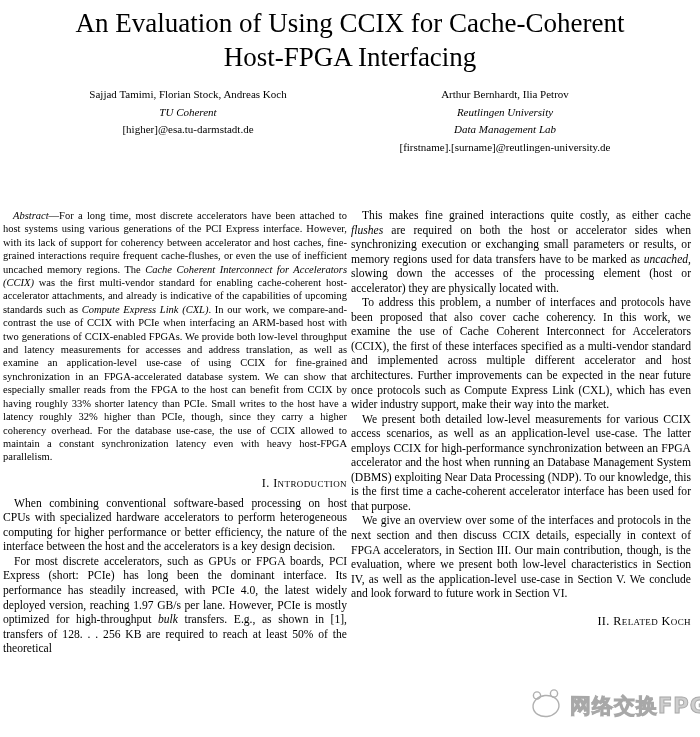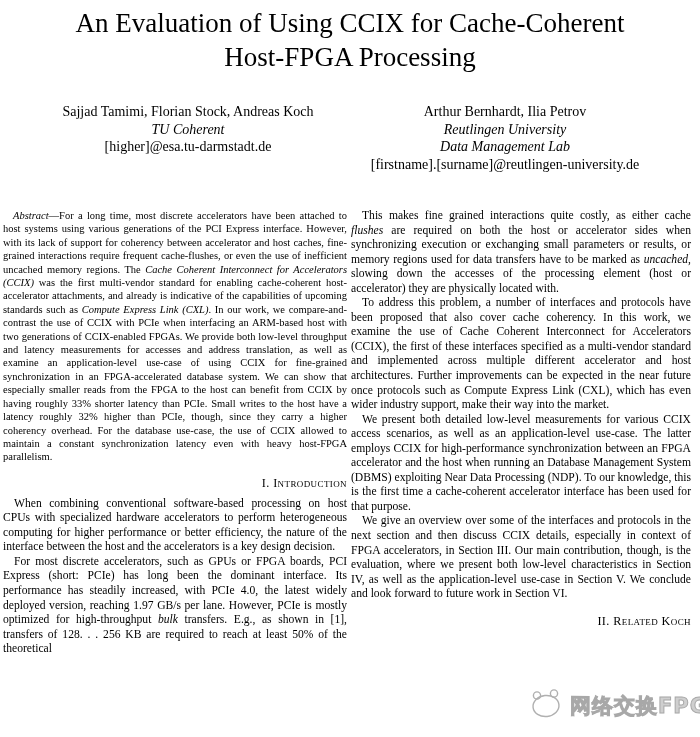--- a/index.html
+++ b/index.html
@@ -6,21 +6,21 @@
   .page{
     position:relative;width:700px;height:737px;background:#ffffff;color:#000;
     font-family:"Liberation Serif","DejaVu Serif",serif;overflow:hidden;
   }
   
   .title{
     position:absolute;top:6px;left:0;width:700px;text-align:center;
     font-size:27px;line-height:34px;font-weight:normal;margin:0;
   }
   
-  .author-block{position:absolute;top:103px;text-align:center;font-size:14px;line-height:17.5px;}
+  .author-block{position:absolute;top:86px;text-align:center;font-size:11px;line-height:17.5px;}
   .author-block.left{left:20px;width:336px;}
   .author-block.right{left:340px;width:330px;}
   .affil{font-style:italic;}
   
   .col{
     position:absolute;top:209px;text-align:justify;
     hyphens:auto;-webkit-hyphens:auto;
   }
   .col-left{left:3px;width:344px;}
   .col-right{left:351px;width:340px;}
@@ -44,21 +44,21 @@
     color:#cfcfcf;-webkit-text-stroke:1px #a8a8a8;white-space:nowrap;
   }
 </style>
 </head>
 <body>
 
 <div class="page">
 
   <h1 class="title">
     <span>An Evaluation of Using CCIX for Cache-Coherent</span><br>
-    <span>Host-FPGA Processing</span>
+    <span>Host-FPGA Interfacing</span>
   </h1>
 
   <div class="author-block left">
     <div>Sajjad Tamimi, Florian Stock, Andreas Koch</div>
     <div class="affil">TU Coherent</div>
     <div>[higher]@esa.tu-darmstadt.de</div>
   </div>
 
   <div class="author-block right">
     <div>Arthur Bernhardt, Ilia Petrov</div>

